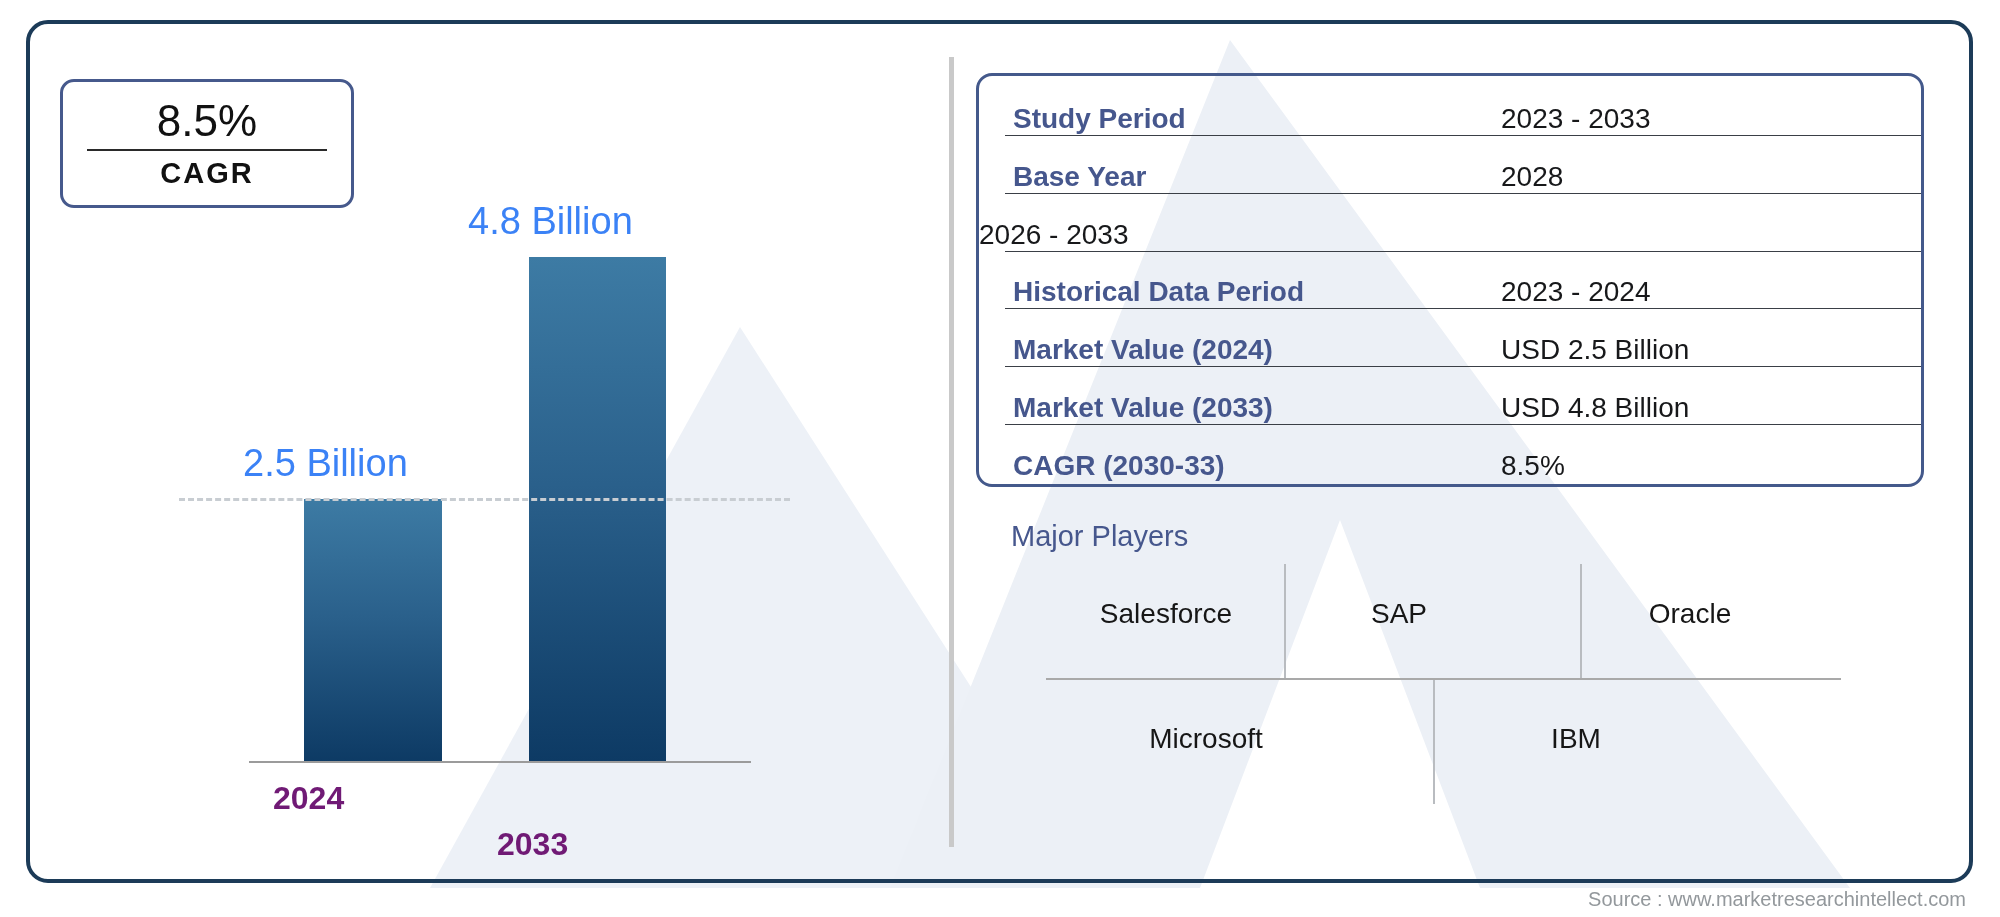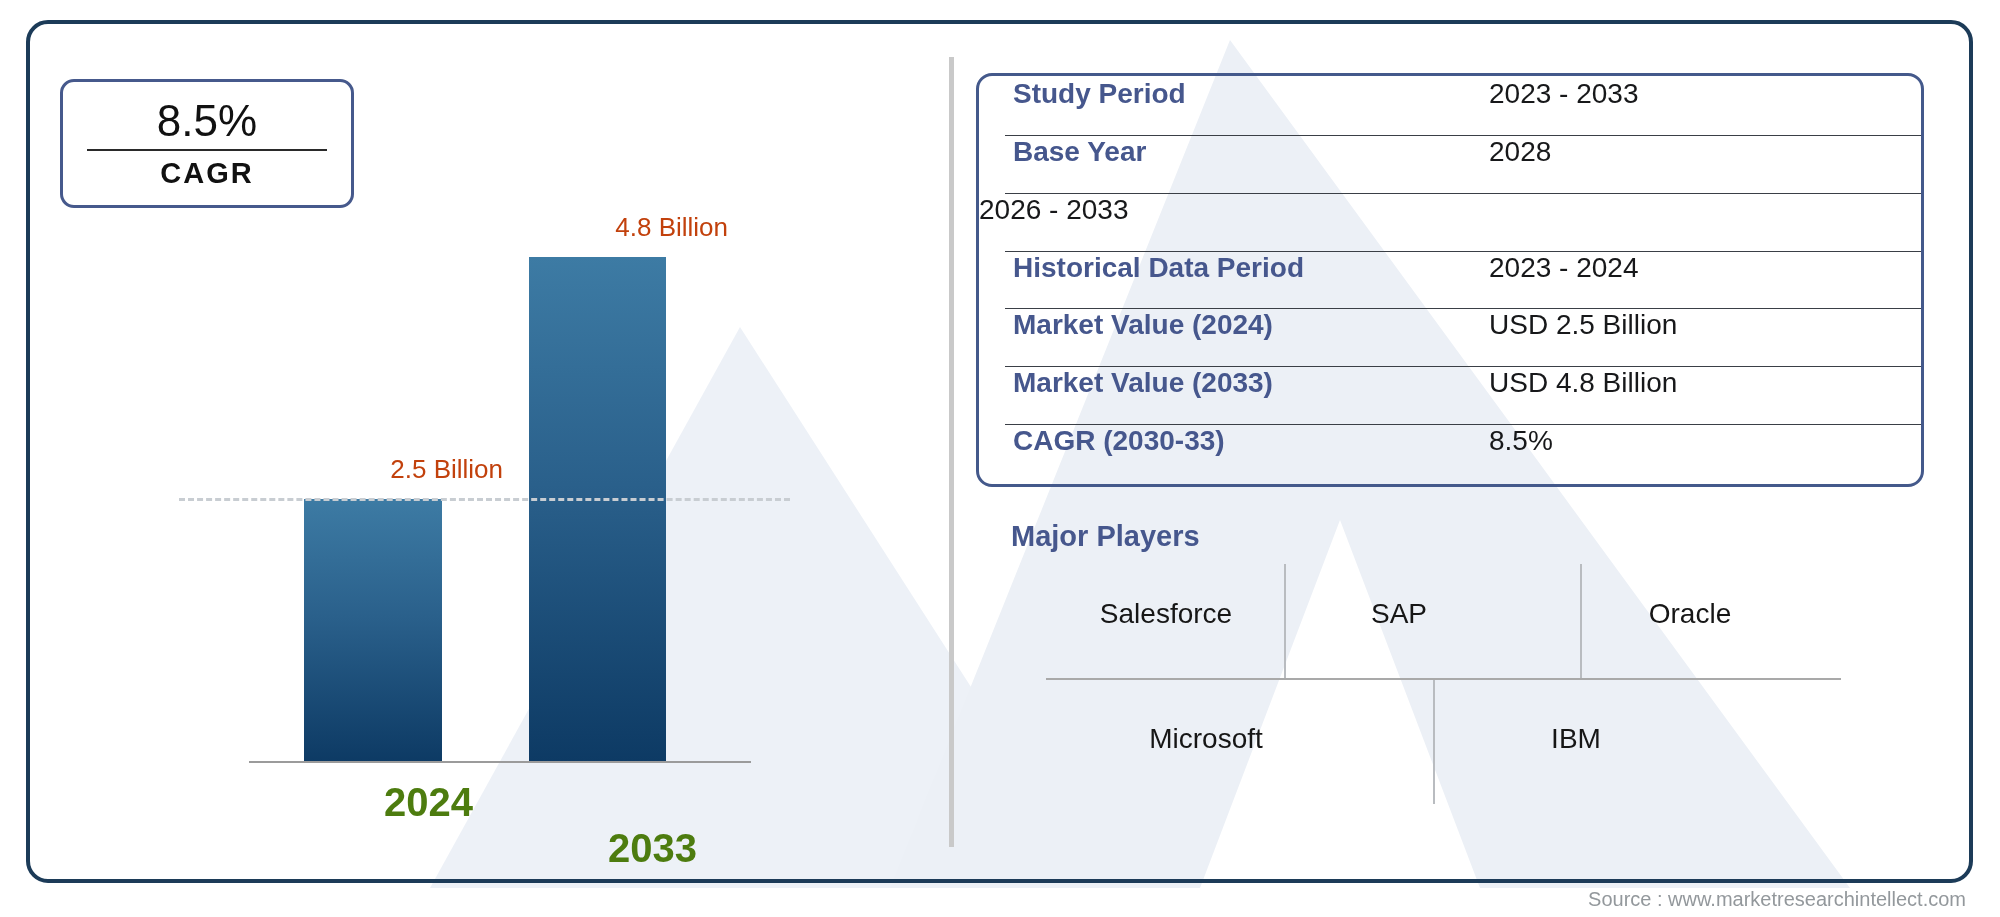--- a/index.html
+++ b/index.html
@@ -26,43 +26,43 @@
 
   .chart{position:absolute;left:170px;top:210px;width:650px;height:600px;z-index:2;}
   .axis-line{position:absolute;left:79px;bottom:47px;width:502px;height:0;border-top:2px solid #9b9b9b;}
   .bar{
     position:absolute;bottom:48px;width:138px;
     background:linear-gradient(180deg,#3d7ba4 0%,#2a608b 45%,#0d3a64 100%);
   }
   .bar.b0{left:134px;}
   .bar.b1{left:359px;width:137px;}
   .dashline{position:absolute;left:9px;width:611px;height:0;border-top:3px dashed #c8cdd2;z-index:1;}
-  .bar-label{position:absolute;width:260px;text-align:right;font-size:26px;color:#c2410c;}
+  .bar-label{position:absolute;width:260px;text-align:left;font-size:38px;color:#3b82f6;}
   .bar-label.l0{left:73px;}
   .bar-label.l1{left:298px;}
-  .year-label{position:absolute;top:570px;width:200px;text-align:right;font-size:40px;font-weight:700;color:#4d7c0f;}
+  .year-label{position:absolute;top:570px;width:200px;text-align:left;font-size:32px;font-weight:700;color:#701a75;}
   .year-label.y0{left:103px;}
   .year-label.y1{left:327px;margin-top:46px;}
 
   
   .v-divider{position:absolute;left:949px;top:57px;width:5px;height:790px;background:#c9c9c9;z-index:2;}
 
   
   .info-card{
     position:absolute;left:976px;top:73px;width:948px;height:414px;z-index:2;
     border:3px solid #44598b;border-radius:16px;background:transparent;
     display:flex;flex-direction:column;box-sizing:border-box;padding:2px 0;
   }
-  .info-row{flex:1;display:flex;align-items:flex-start;}
+  .info-row{flex:1;display:flex;align-items:flex-end;gap:12px;}
   .info-row .lbl{width:510px;padding-left:34px;font-size:28px;font-weight:600;color:#46578d;box-sizing:border-box;}
   .info-row .val{font-size:28px;color:#17181a;}
   .row-sep{height:0;border-top:1.5px solid #3a3f46;margin-left:26px;}
 
   
-  .players-heading{position:absolute;left:1011px;top:520px;font-size:29px;font-weight:700;color:#46578d;z-index:2;}
+  .players-heading{position:absolute;left:1011px;top:520px;font-size:29px;font-weight:400;color:#46578d;z-index:2;}
   .player{position:absolute;width:260px;text-align:center;font-size:28px;color:#161616;z-index:2;}
   .pl-line{position:absolute;background:#b9bcc0;z-index:1;}
   .pl-line.h{background:#a9a9a9;}
 
   
   .source-text{position:absolute;right:34px;top:888px;font-size:20px;color:#93989c;z-index:2;}
 </style>
 </head>
 <body>
 

